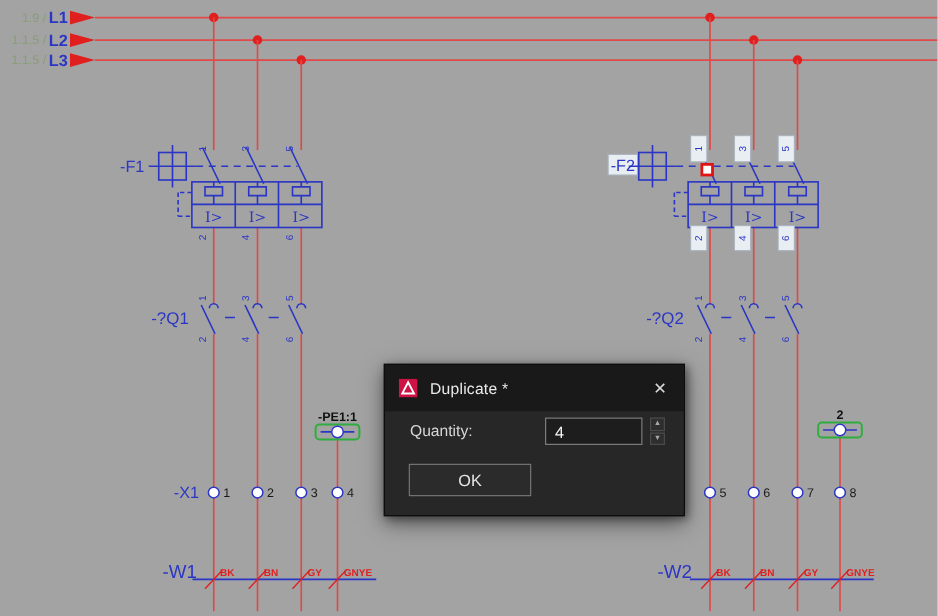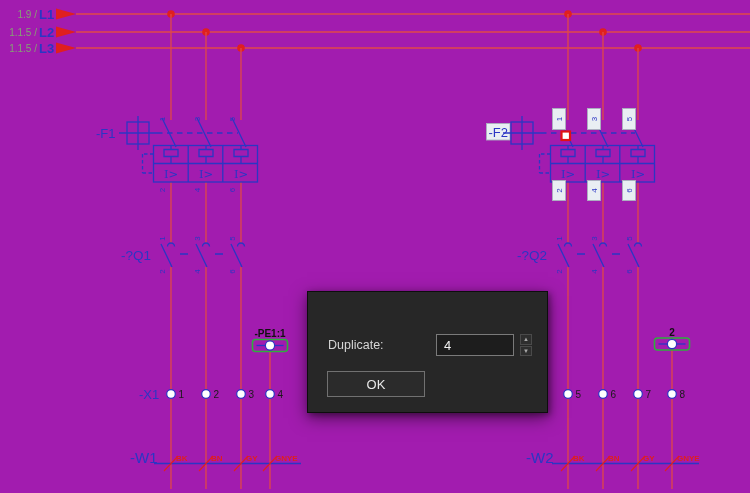--- a/index.html
+++ b/index.html
@@ -1,16 +1,16 @@
 <!DOCTYPE html>
 <html style="--wire_red: #e14848; --symbol_blue: #2b36c4; --pe_green: #2fae3e; --xref_green: #85a075; --cond_red: #e01f1f; --sel_red: #e01212; --dialog_bg: #272727; --dialog_titlebar: #191919; --logo_red: #ce1246; --button_bg: #2b2b2b;"><head>
 <meta charset="utf-8">
 <style>
   html,body { margin:0; padding:0; }
-  .stage { position:relative; width:750px; height:493px; background:#a21caf; overflow:hidden;
+  .stage { position:relative; width:750px; height:493px; background:#a3a3a3; overflow:hidden;
            font-family:"Liberation Sans", sans-serif; }
   svg text { user-select:none; }
 
   
   .w     { stroke:var(--wire_red,#e14848); stroke-width:1.3; fill:none; }
   .bus   { stroke:var(--wire_red,#e14848); stroke-width:1.4; fill:none; }
   .b     { stroke:var(--symbol_blue,#2b36c4); stroke-width:1.3; fill:none; }
   .cab   { stroke:var(--symbol_blue,#2b36c4); stroke-width:1.4; fill:none; }
   .slash { stroke:var(--cond_red,#e01f1f); stroke-width:1.1; fill:none; }
   .dash  { stroke-dasharray:5.5 4.5; }
@@ -249,21 +249,31 @@
     <path class="slash" d="M561,471 L575,456 M596,471 L610,456 M631,471 L645,456 M665,471 L679,456"></path>
     <text class="cond" x="573" y="461">BK</text>
     <text class="cond" x="608" y="461">BN</text>
     <text class="cond" x="643" y="461">GY</text>
     <text class="cond" x="677" y="461">GNYE</text>
   </g>
 </svg>
 
   
   <div class="dlg">
-    <span class="dlg-label">Duplicate:</span>
+    <div class="dlg-title">
+      <svg width="15" height="15" viewBox="0 0 15 15">
+        <rect x="0" y="0" width="15" height="15" fill="#ce1246"></rect>
+        <polygon points="7.5,2.8 2.8,11.8 12.2,11.8" fill="none" stroke="#ffffff" stroke-width="1.5"></polygon>
+      </svg>
+      <span class="ttl">Duplicate *</span>
+      <span class="dlg-close">
+          <span>✕</span>
+        </span>
+    </div>
+    <span class="dlg-label">Quantity:</span>
     <input class="dlg-input" type="text" value="4" style="">
     <div class="dlg-spin">
       <span class="sp">
           <span>▲</span>
         </span>
       <span class="sp">
           <span>▼</span>
         </span>
     </div>
     <div class="dlg-btn ok">

